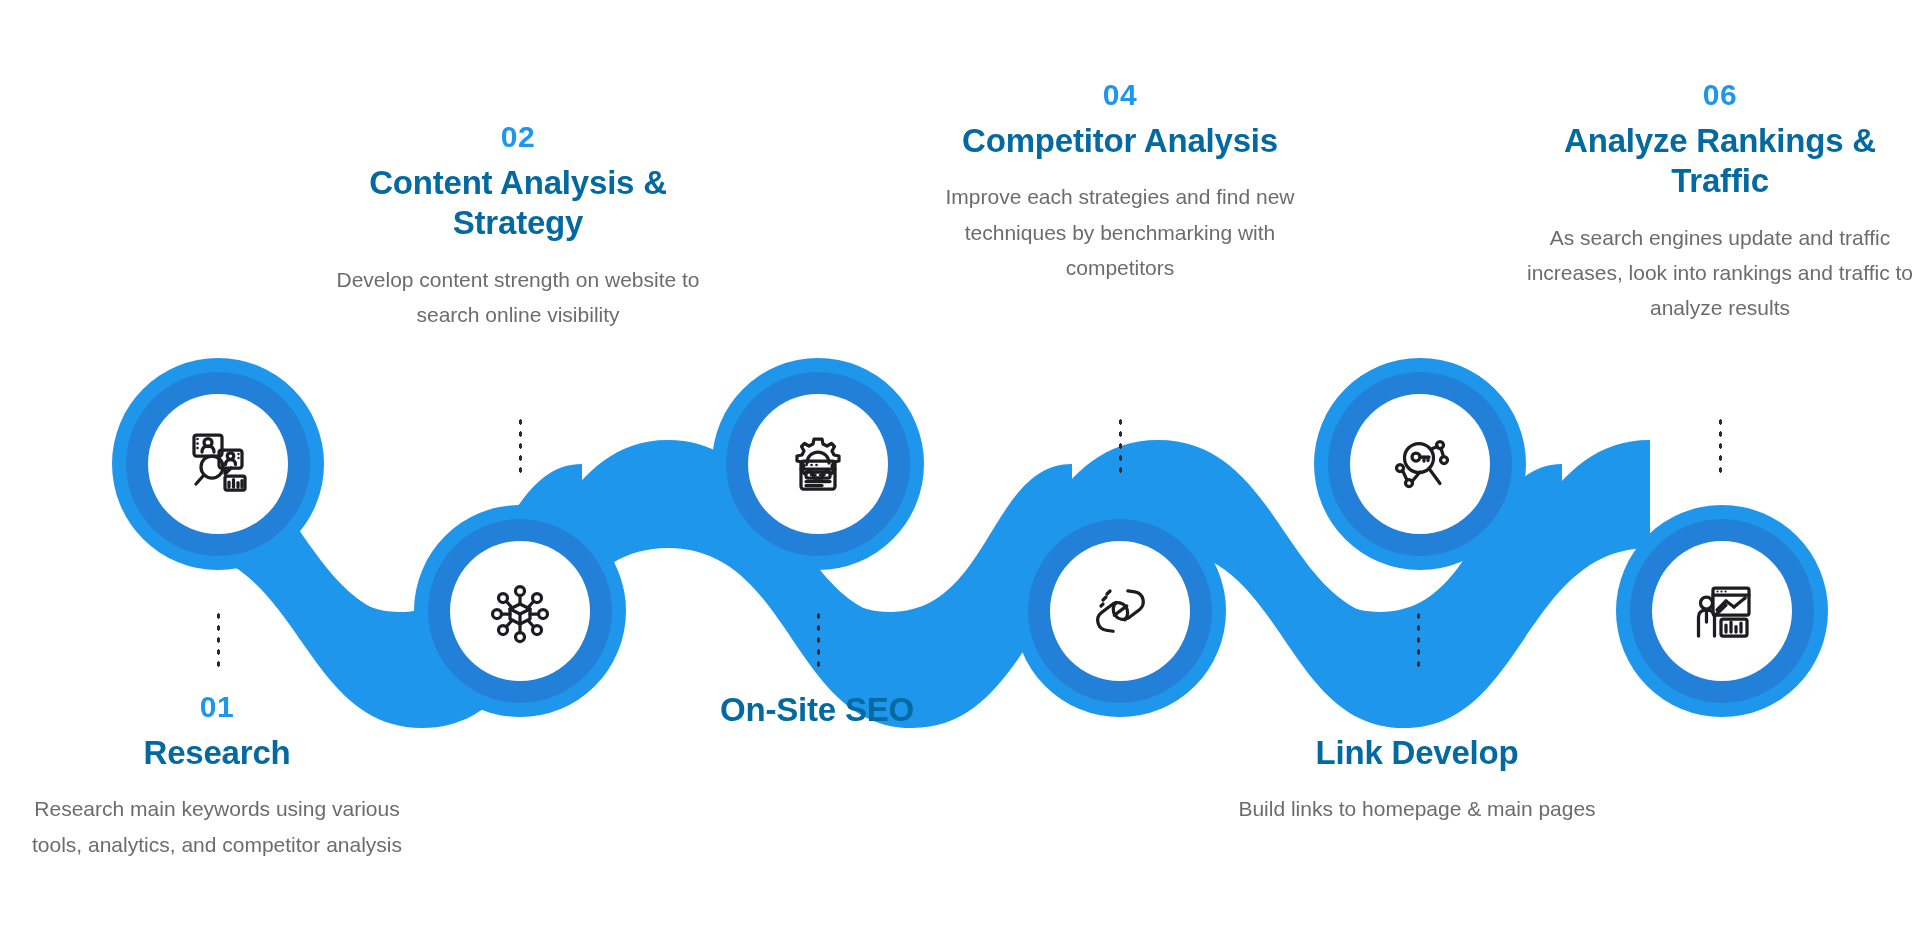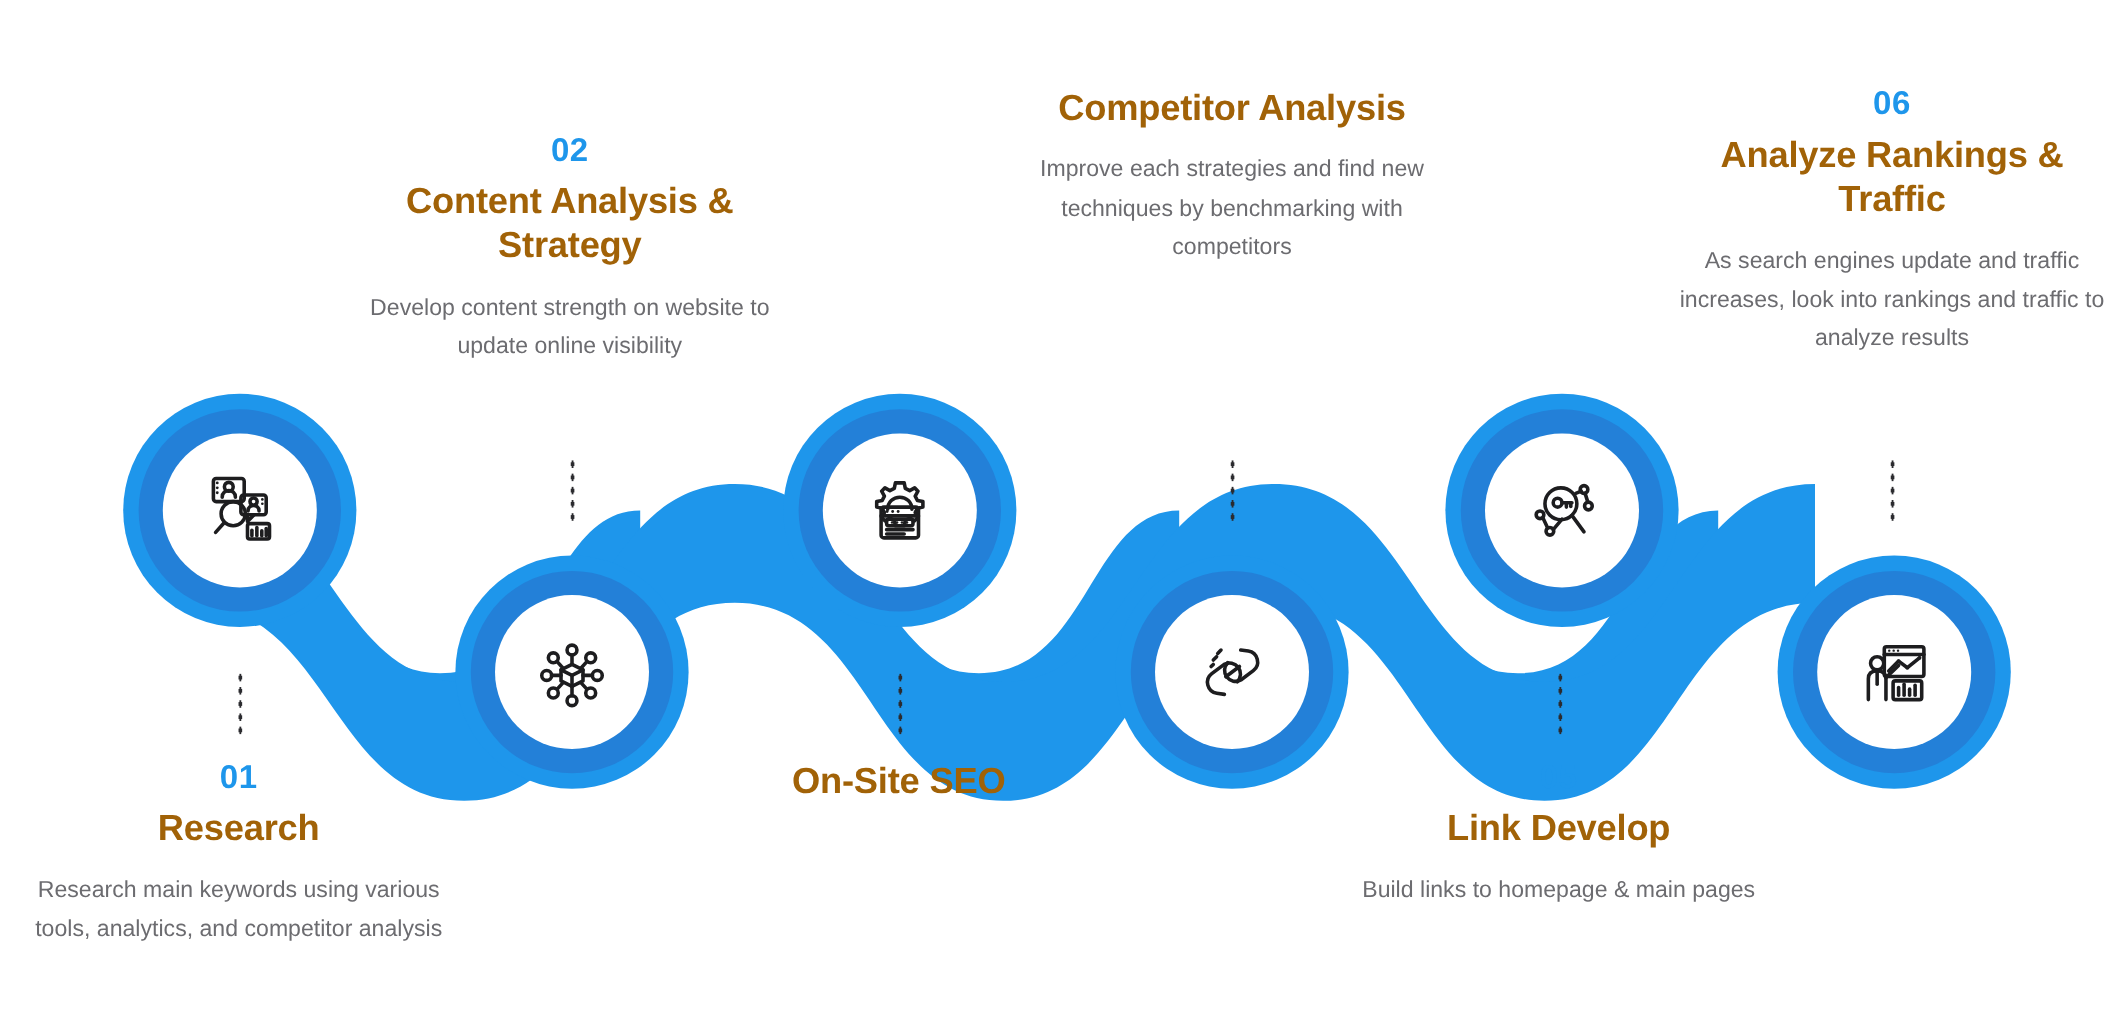--- a/index.html
+++ b/index.html
@@ -15,21 +15,21 @@
   #graphic{ position:absolute; left:0; top:0; width:1920px; height:942px; }
 
   
   .step-text{ position:absolute; text-align:center; }
   .step-num{
     font-size:30px; font-weight:bold; letter-spacing:.5px;
     line-height:1.1; color:#1E96EB; margin-bottom:10px;
   }
   .step-title{
     font-size:33px; font-weight:bold; line-height:1.22;
-    color:#a16207; margin-bottom:18px; letter-spacing:-0.2px;
+    color:#0369a1; margin-bottom:18px; letter-spacing:-0.2px;
   }
   .step-desc{
     font-size:21px; line-height:1.68; color:#6c6c70; font-weight:400;
   }
 
   
   .leader{
     position:absolute; width:5px;
     background-image:radial-gradient(#2b2b2f 39%, rgba(0,0,0,0) 41%);
     background-size:5px 12px; background-repeat:repeat-y;
@@ -236,28 +236,29 @@
 
   <div class="step-text" style="left:22px; top:690px; width:390px;">
     <div class="step-num">01</div>
     <div class="step-title">Research</div>
     <div class="step-desc">Research main keywords using various tools, analytics, and competitor analysis</div>
   </div>
 
   <div class="step-text" style="left:323px; top:120px; width:390px;">
     <div class="step-num">02</div>
     <div class="step-title">Content Analysis &amp; Strategy</div>
-    <div class="step-desc">Develop content strength on website to update online visibility</div>
+    <div class="step-desc">Develop content strength on website to search online visibility</div>
   </div>
 
   <div class="step-text" style="left:622px; top:690px; width:390px;">
     <div class="step-title">On-Site SEO</div>
   </div>
 
   <div class="step-text" style="left:925px; top:78px; width:390px;">
+    <div class="step-num">04</div>
     <div class="step-title">Competitor Analysis</div>
     <div class="step-desc">Improve each strategies and find new techniques by benchmarking with competitors</div>
   </div>
 
   <div class="step-text" style="left:1222px; top:690px; width:390px;">
     <div class="step-num">05</div>
     <div class="step-title">Link Develop</div>
     <div class="step-desc">Build links to homepage &amp; main pages</div>
   </div>
 

